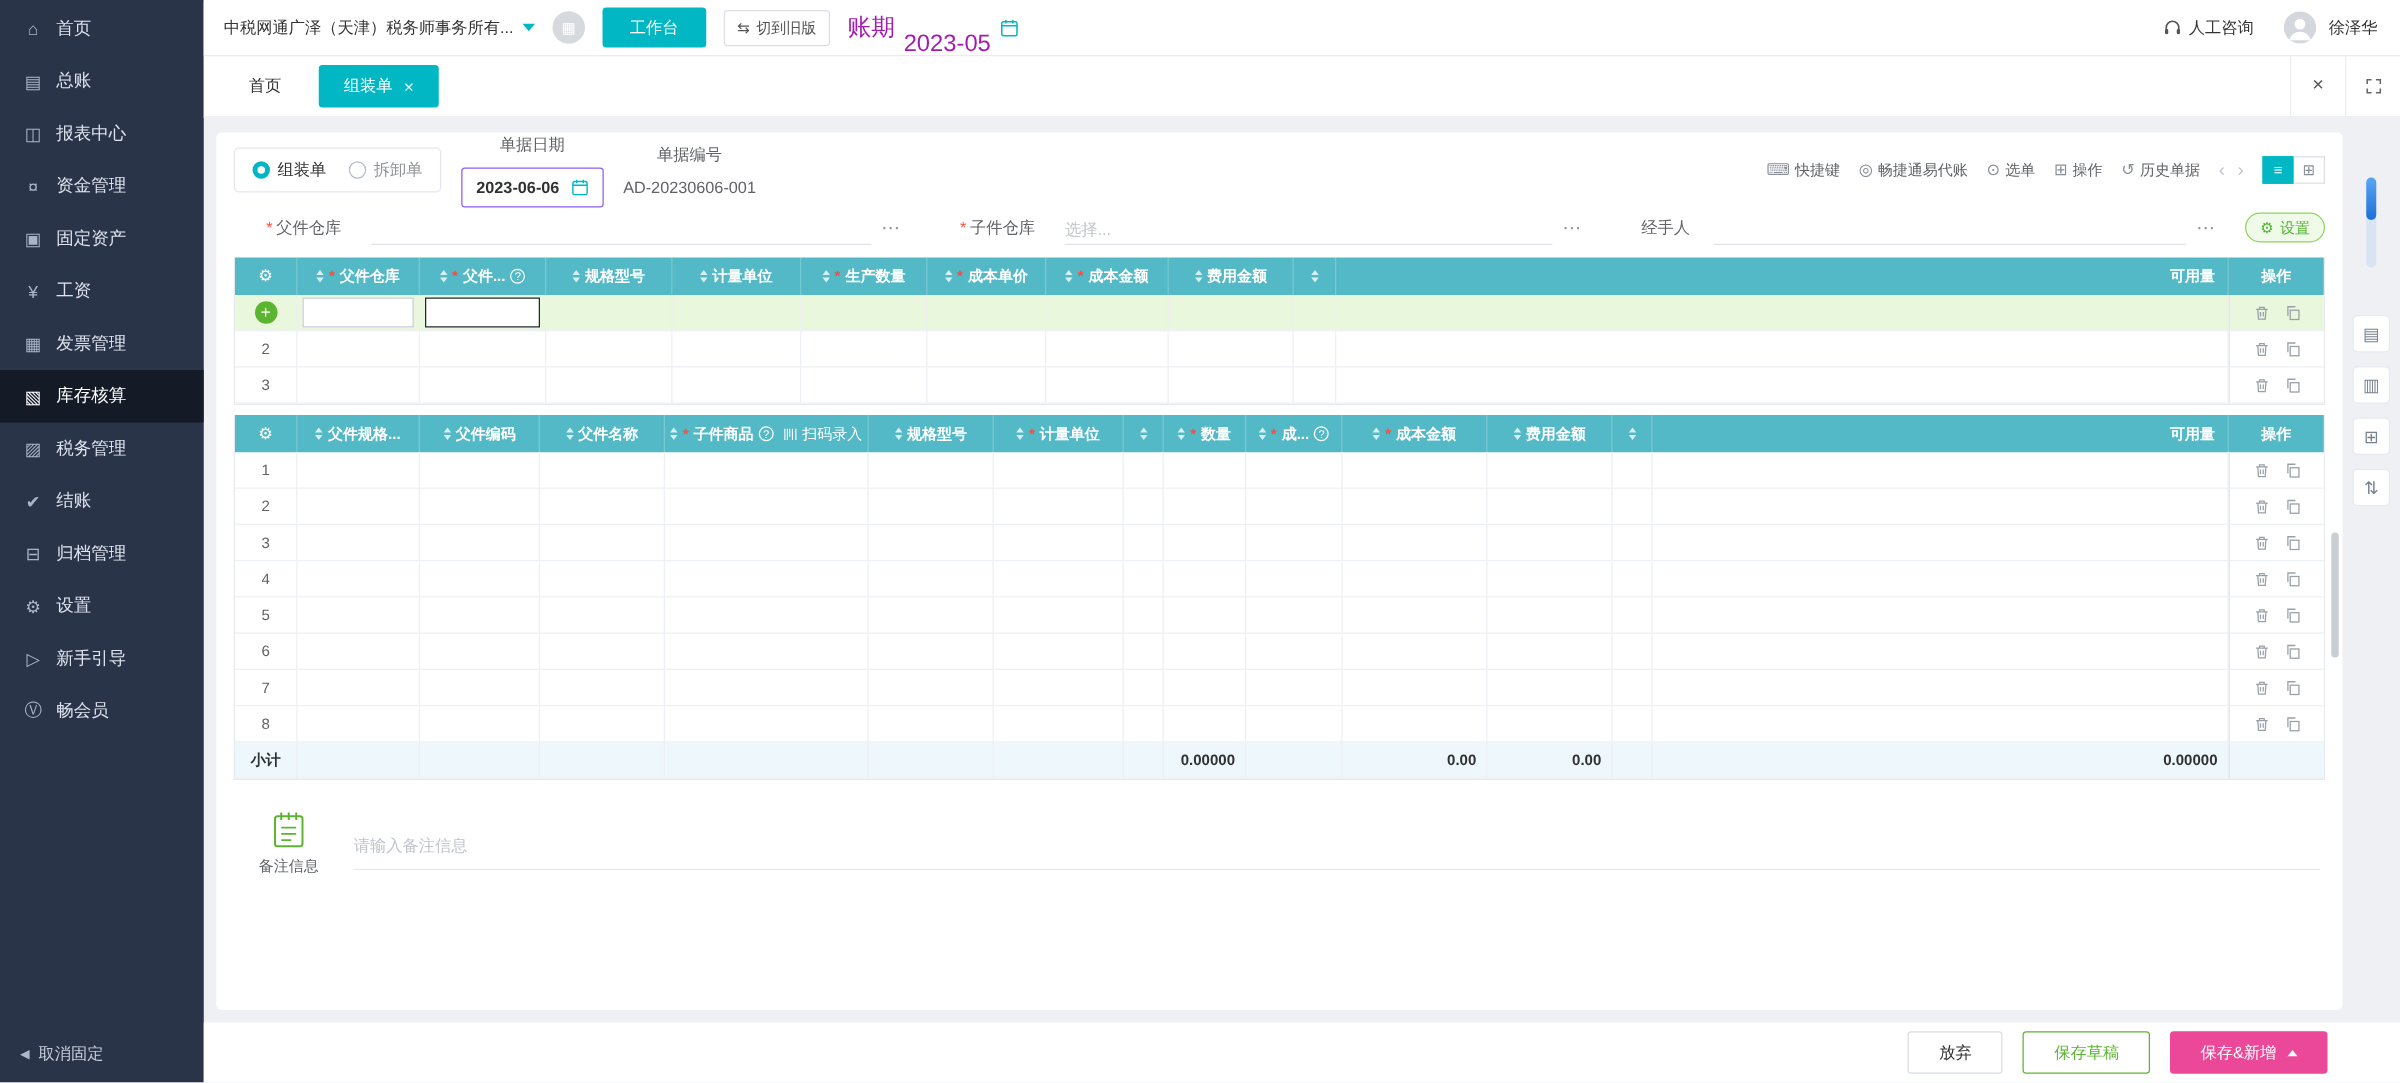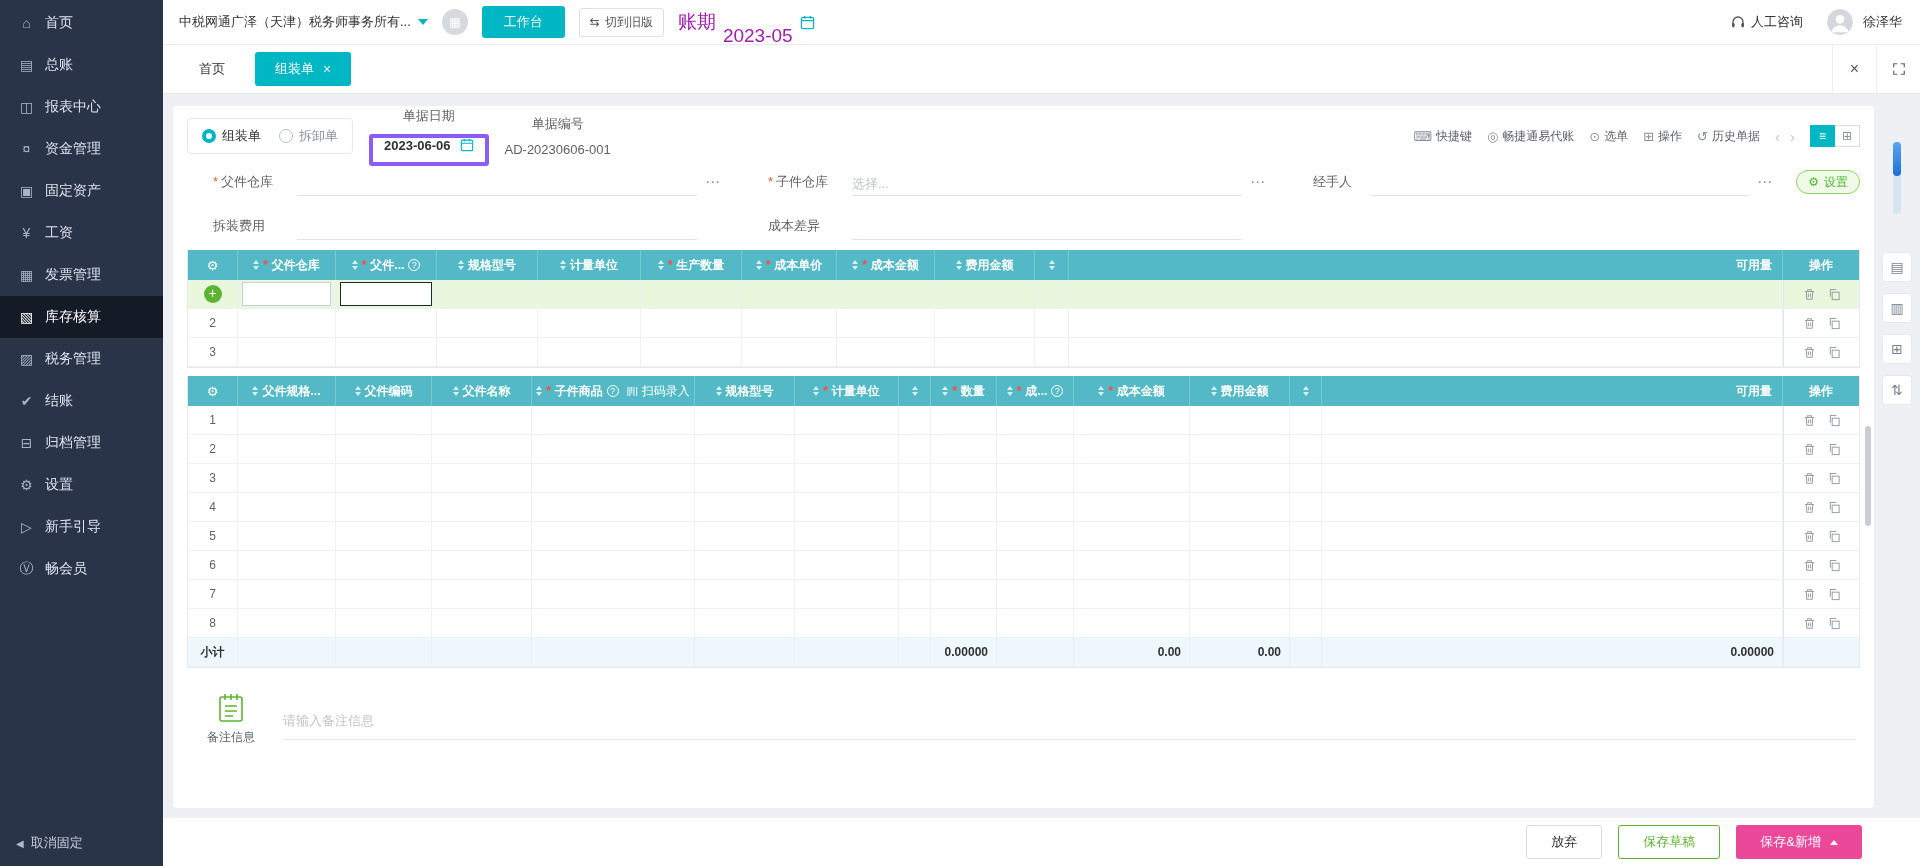--- a/index.html
+++ b/index.html
@@ -56,21 +56,21 @@
 
   
   .dochead{ height:48px; display:flex; align-items:center; gap:16px; }
   .radio-box{ border:1px solid #e4e7ed; border-radius:4px; height:36px; display:flex; align-items:center; padding:0 14px; gap:18px; }
   .radio{ display:flex; align-items:center; gap:6px; font-size:13px; color:#909399; cursor:pointer; }
   .radio.sel{ color:#303133; }
   .rdot{ width:14px; height:14px; border-radius:50%; background:#fff; border:1px solid #b6bcc6; flex:none; }
   .radio.sel .rdot{ border:4px solid #00b7c3; }
   .field-inline{ display:flex; align-items:center; gap:9px;flex-direction:column; }
   .dlabel{ font-size:13px; color:#606266; white-space:nowrap; }
-  .datebox{ border:4px solid #8b5cf6; border-radius:3px; height:32px; display:flex; padding:0 11px; gap:9px; font-weight:bold; font-size:13px; color:#303133; cursor:pointer; }
+  .datebox{ border:1px solid #8b5cf6; border-radius:3px; height:32px; display:flex; align-items:center; padding:0 11px; gap:9px; font-weight:bold; font-size:13px; color:#303133; cursor:pointer; }
   .docno{ font-size:13px; color:#606266; }
   .dochead-right{ margin-left:auto; display:flex; align-items:center; gap:15px; font-size:12px; color:#606266; }
   .tool{ display:flex; align-items:center; gap:4px; cursor:pointer; white-space:nowrap; }
   .tool .tico{ font-size:13px; color:#8a9099; }
   .pager{ color:#c0c4cc; font-size:15px; display:flex; gap:10px; }
   .pager span{ cursor:pointer; }
   .viewbtns{ display:flex; }
   .vb{ width:25px; height:22px; display:flex; align-items:center; justify-content:center; border:1px solid #dcdfe6; font-size:12px; color:#8a9099; cursor:pointer; background:#fff; }
   .vb.active{ background:#00b7c3; color:#fff; border-color:#00b7c3; }
   .vb + .vb{ border-left:none; }
@@ -339,35 +339,20 @@
             <input style="">
           </div>
           <span class="more">⋯</span>
         </div>
         <div class="chip-setting">
           <span>⚙</span>
           <span>设置</span>
         </div>
       </div>
 
-      <div class="formrow">
-        <div class="fgroup">
-          <span class="flabel">拆装费用</span>
-          <div class="uline" style="width:400px">
-            <input style="">
-          </div>
-          <span class="more" style="visibility:hidden">⋯</span>
-        </div>
-        <div class="fgroup">
-          <span class="flabel">成本差异</span>
-          <div class="uline" style="width:390px">
-            <input style="">
-          </div>
-        </div>
-      </div>
 
       <div class="tbl">
         <div class="thead">
             <div class="th gear" style="width: 50px;">⚙</div>
             <div class="th" style="width: 98px;">
               <span class="sort">
                 <i class="up"></i>
                 <i class="dn"></i>
               </span>
               <span class="star">*</span>

